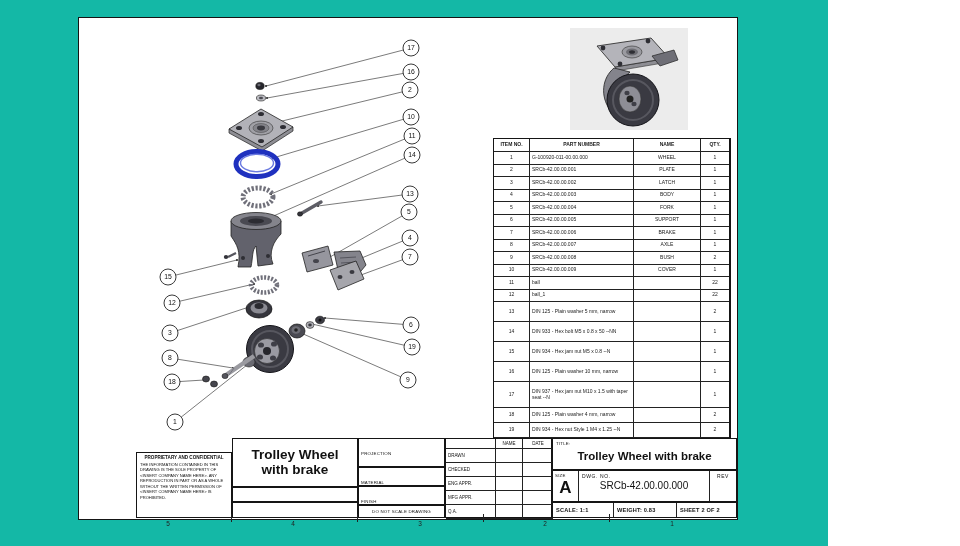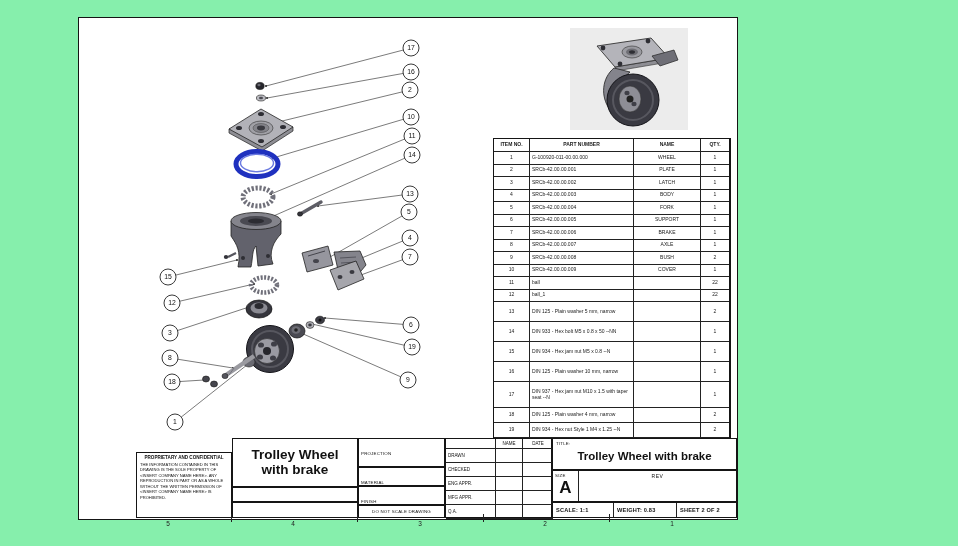--- a/index.html
+++ b/index.html
@@ -1,16 +1,16 @@
 <!DOCTYPE html>
 <html><head>
 <meta charset="utf-8">
 <style>
   html,body{margin:0;padding:0;background:#fff;}
-  .canvas{position:relative;width:958px;height:546px;background:#86efac;overflow:hidden;
+  .canvas{position:relative;width:828px;height:546px;background:#14b8a6;overflow:hidden;
           font-family:"Liberation Sans", sans-serif;color:#111;}
   .sheet{position:absolute;left:78px;top:17px;width:658px;height:501px;border:1.6px solid #151515;background:#fff;}
   svg.layer{position:absolute;left:0;top:0;width:960px;height:546px;pointer-events:none;}
 
   
   #bom-table{position:absolute;left:493px;top:138px;width:235px;display:grid;
              grid-template-columns:36px 104px 67px 28px;border:1.4px solid #151515;border-right:2.2px solid #151515;background:#fff;}
   .bcell{border-right:0.8px solid #222;border-bottom:0.8px solid #222;font-size:5px;line-height:1.15;
          display:flex;align-items:center;justify-content:center;text-align:center;overflow:hidden;color:#1c1c1c;}
   .bcell.last{border-right:none;}
@@ -420,20 +420,24 @@
   <div class="tb" id="title-box">
     <span class="lbl">TITLE:</span>
     <div class="big">Trolley Wheel  with brake</div>
   </div>
 
   <div class="tb" id="dwg-row">
     <div class="size-cell">
       <span class="lbl">SIZE</span>
       <div class="A">A</div>
     </div>
+    <div class="dwg-cell">
+      <span class="lbl">DWG. NO.</span>
+      <div class="num">SRCb-42.00.00.000</div>
+    </div>
     <div class="rev-cell">
       <span class="lbl">REV</span>
     </div>
   </div>
 
   <div class="tb" id="scale-row">
     <div class="scale-cell" id="scale-c">SCALE: 1:1</div>
     <div class="scale-cell" id="weight-c">WEIGHT: 0.83</div>
     <div class="scale-cell" id="sheet-c">SHEET 2 OF 2</div>
   </div>

